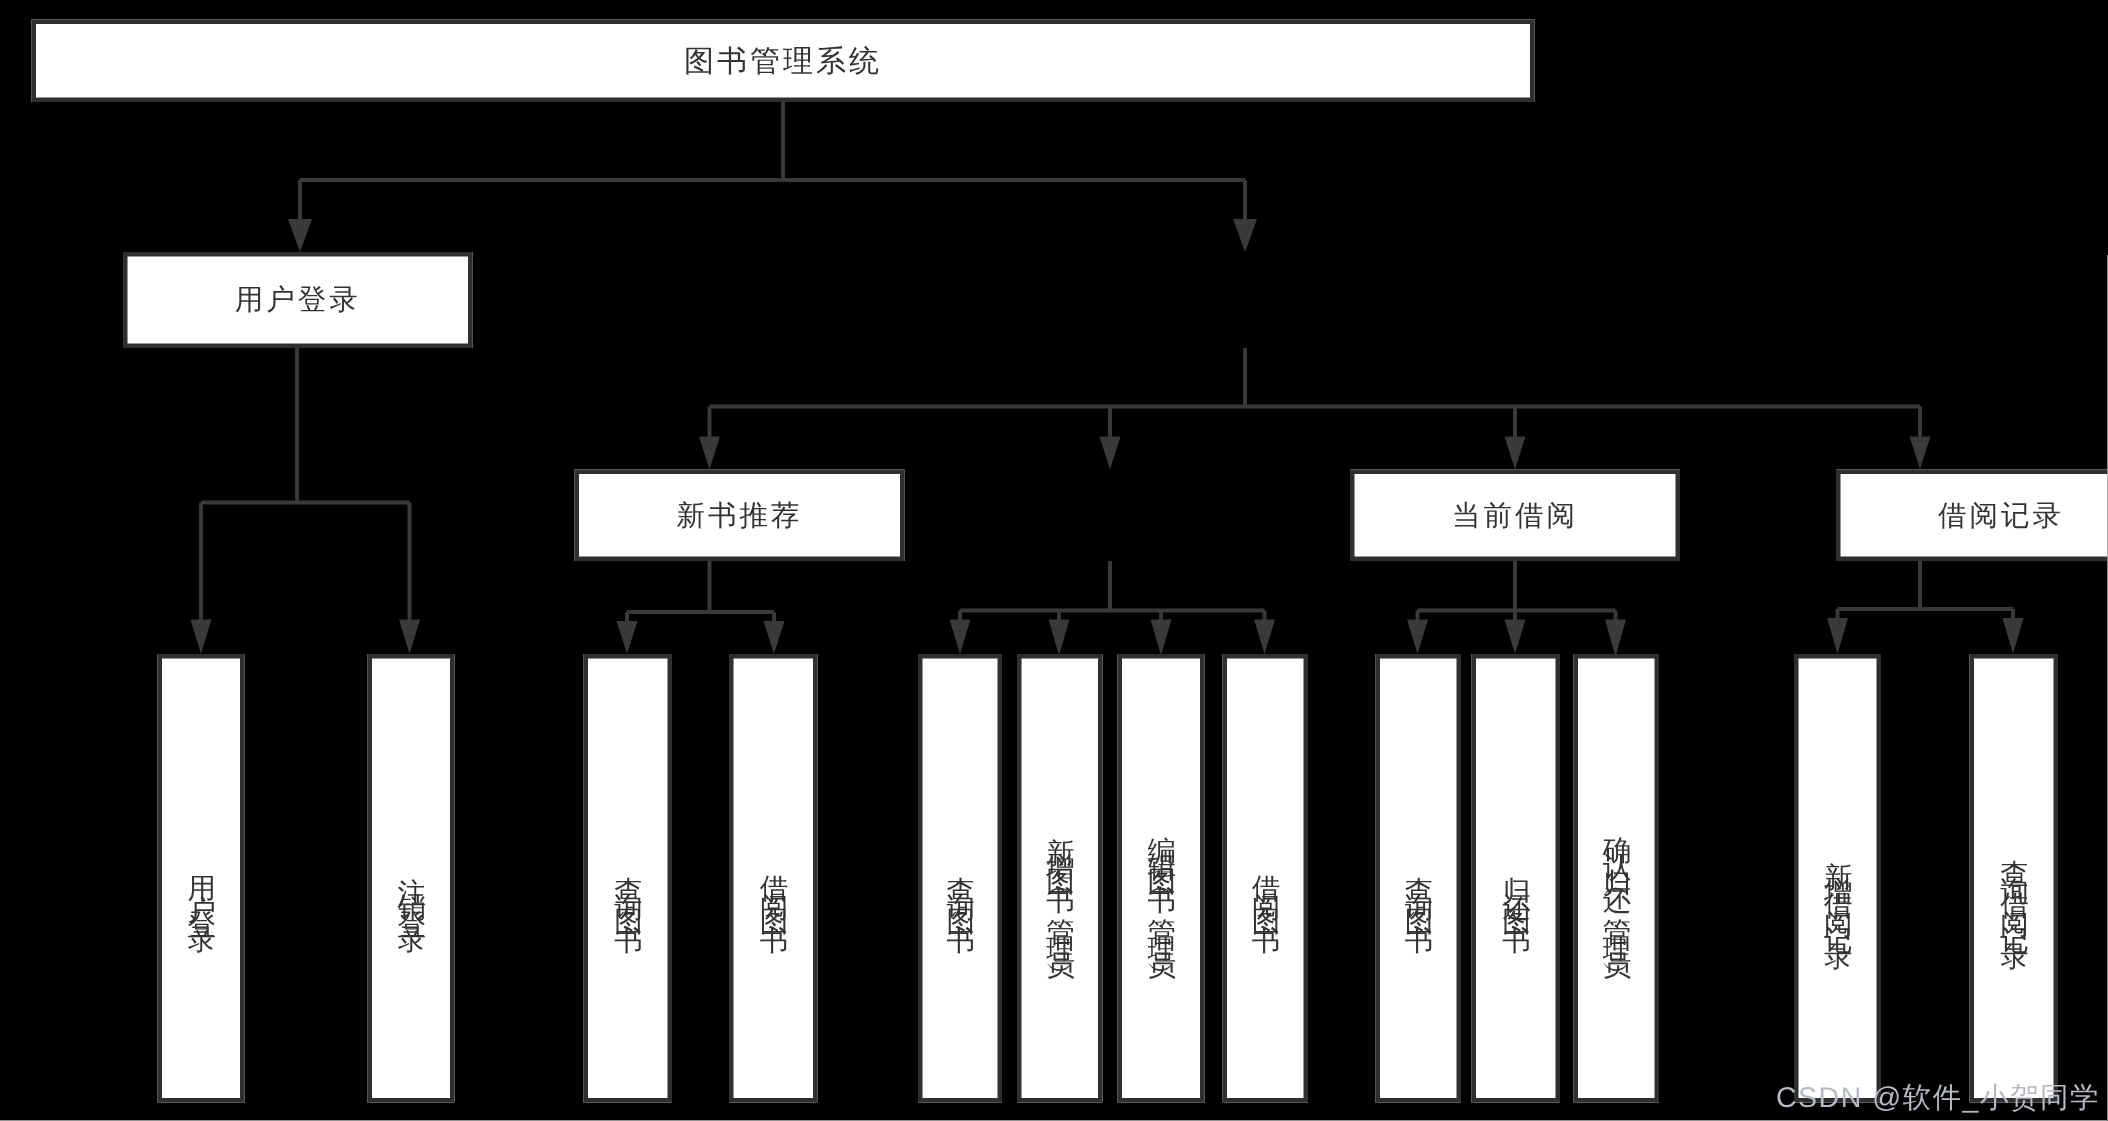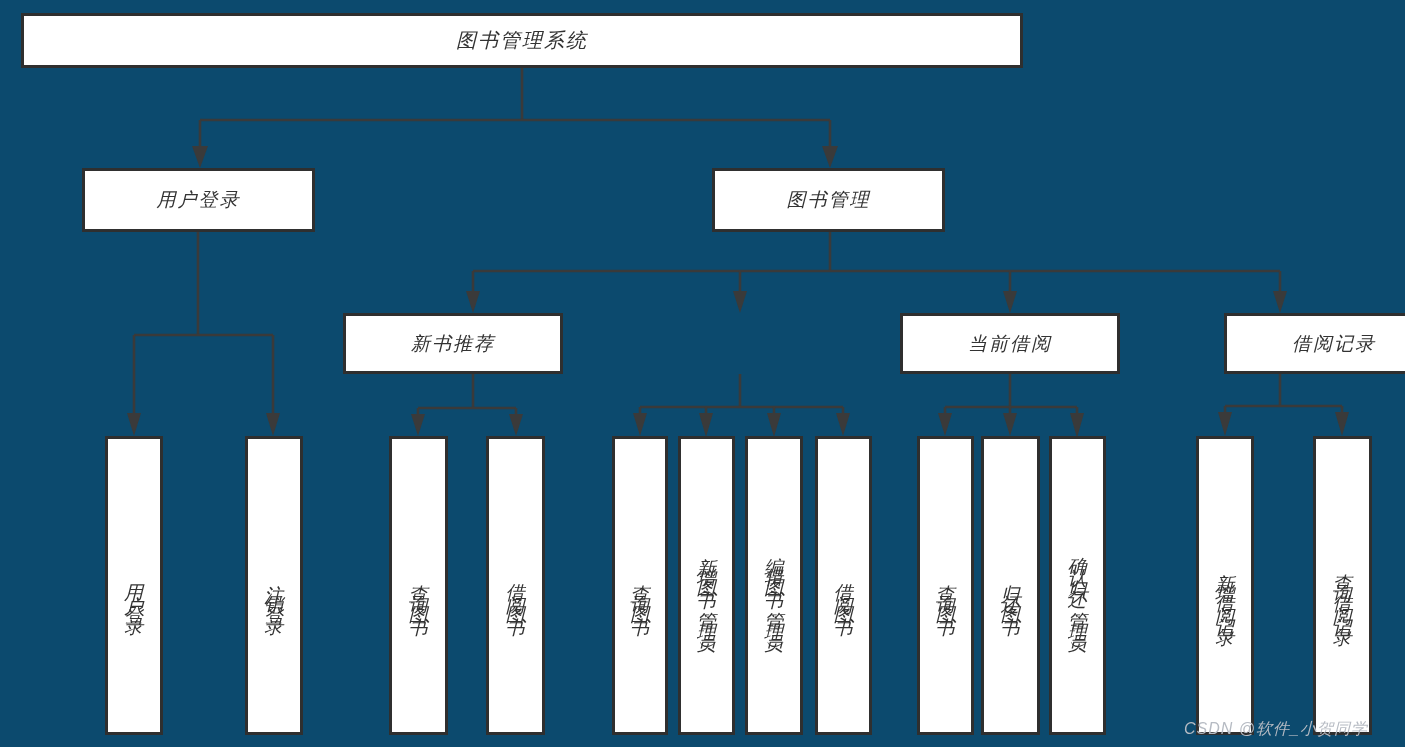--- a/index.html
+++ b/index.html
@@ -1,25 +1,24 @@
 <!DOCTYPE html>
 <html><head>
 <meta charset="utf-8">
 <style>
   * { margin: 0; padding: 0; box-sizing: border-box; }
   html, body { background: #ffffff; }
   .canvas {
     position: relative;
     width: 1405px;
     height: 747px;
-    background: #0c4a6e;
+    background: #000000;
     font-family: "Liberation Sans", sans-serif;
     color: #333333;
     overflow: hidden;
-    font-style: italic;
   }
   .connectors {
     position: absolute;
     left: 0; top: 0;
     width: 1405px; height: 747px;
   }
   .connectors path { stroke: #3a3a3a; stroke-width: 2.6; fill: none; }
   .connectors polygon { fill: #3a3a3a; stroke: none; }
   .node {
     position: absolute;
@@ -48,21 +47,21 @@
     text-orientation: mixed;
     font-size: 19px;
     letter-spacing: 11px;
     margin-bottom: -11px;
     line-height: 1;
   }
   
   .n-root           { left: 21px;   top: 13px;  width: 1002px; height: 55px; }
   .n-user-login     { left: 82px;   top: 168px; width: 233px;  height: 64px; }
   .n-book-mgmt      { left: 712px;  top: 168px; width: 233px;  height: 64px; }
-  .n-new-book-rec   { left: 343px;  top: 313px; width: 220px;  height: 61px; }
+  .n-new-book-rec   { left: 383px;  top: 313px; width: 220px;  height: 61px; }
   .n-book-borrow    { left: 630px;  top: 313px; width: 220px;  height: 61px; }
   .n-current-borrow { left: 900px;  top: 313px; width: 220px;  height: 61px; text-align: center; }
   .n-borrow-record  { left: 1224px; top: 313px; width: 220px;  height: 61px; }
   .lf { top: 436px; height: 299px; }
   .l-user-login { left: 105px;  width: 58px; }
   .l-logout     { left: 245px;  width: 58px; }
   .l-rec-query  { left: 389px;  width: 59px; }
   .l-rec-borrow { left: 486px;  width: 59px; }
   .l-bb-query   { left: 612px;  width: 56px; }
   .l-bb-add     { left: 678px;  width: 57px; }
@@ -70,21 +69,21 @@
   .l-bb-borrow  { left: 815px;  width: 57px; }
   .l-cb-query   { left: 917px;  width: 57px; }
   .l-cb-return  { left: 981px;  width: 59px; }
   .l-cb-confirm { left: 1049px; width: 57px; }
   .l-br-add     { left: 1196px; width: 58px; }
   .l-br-query   { left: 1313px; width: 59px; }
   .watermark {
     position: absolute;
     left: 1184px;
     top: 719px;
-    font-size: 16px;
+    font-size: 19px;
     color: #b6bbc3;
     letter-spacing: 1px;
     z-index: 20;
     white-space: nowrap;
   }
 </style>
 </head>
 <body>
 
 <div class="canvas">
@@ -161,21 +160,20 @@
       <path d="M1225 406 V414"></path>
         <polygon points="1218,412 1232,412 1225,436"></polygon>
       <path d="M1342 406 V414"></path>
         <polygon points="1335,412 1349,412 1342,436"></polygon>
     </g>
   </svg>
 
   <div class="node root n-root">图书管理系统</div>
 
   <div class="node n-user-login">用户登录</div>
-  <div class="node n-book-mgmt">图书管理</div>
 
   <div class="node n-new-book-rec">新书推荐</div>
   <div class="node n-current-borrow">当前借阅</div>
   <div class="node n-borrow-record">借阅记录</div>
 
   <div class="vnode lf l-user-login">
     <span>用户登录</span>
   </div>
   <div class="vnode lf l-logout">
     <span>注销登录</span>

